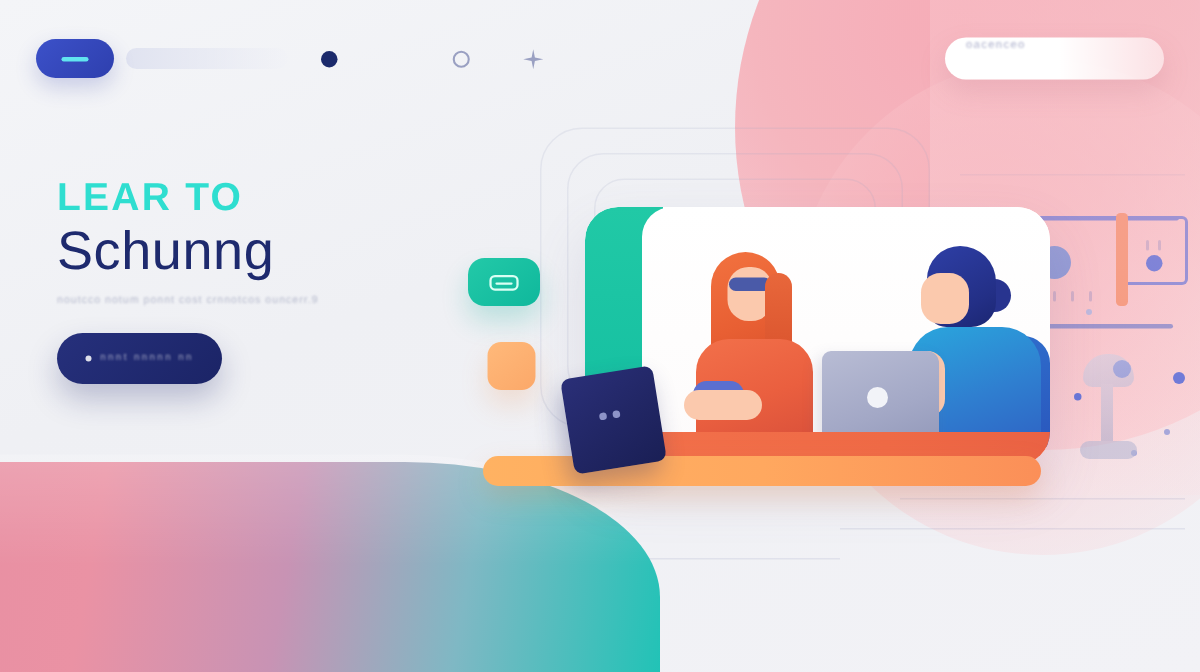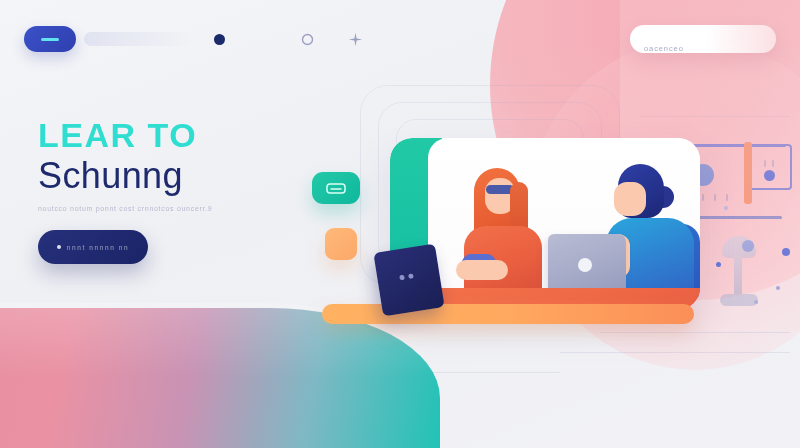--- a/index.html
+++ b/index.html
@@ -153,21 +153,21 @@
   }
 
   .search-pill {
     margin-left: auto;
     width: 146px;
     height: 28px;
     border-radius: 16px;
     background: linear-gradient(90deg, #ffffff 0%, #ffffff 52%, rgba(255,255,255,0.55) 100%);
     box-shadow: 0 8px 18px rgba(190,120,135,0.22);
     display: flex;
-    align-items: flex-end;
+    align-items: flex-start;
     padding: 0 14px;
     cursor: text;
   }
   .search-text {
     font-size: 7.5px;
     letter-spacing: 0.9px;
     color: #a7abc8;
     filter: blur(0.7px);
     white-space: nowrap;
     overflow: hidden;
@@ -175,21 +175,21 @@
 
   
   .hero {
     position: absolute;
     left: 38px;
     top: 118px;
     width: 250px;
     z-index: 30;
   }
   .hero-eyebrow {
-    font-size: 34px;
+    font-size: 26px;
     font-weight: 700;
     letter-spacing: 1.5px;
     color: #2fded0;
     line-height: 1.05;
     filter: blur(0.25px);
   }
   .hero-title {
     font-size: 36px;
     font-weight: 400;
     letter-spacing: 0.4px;

